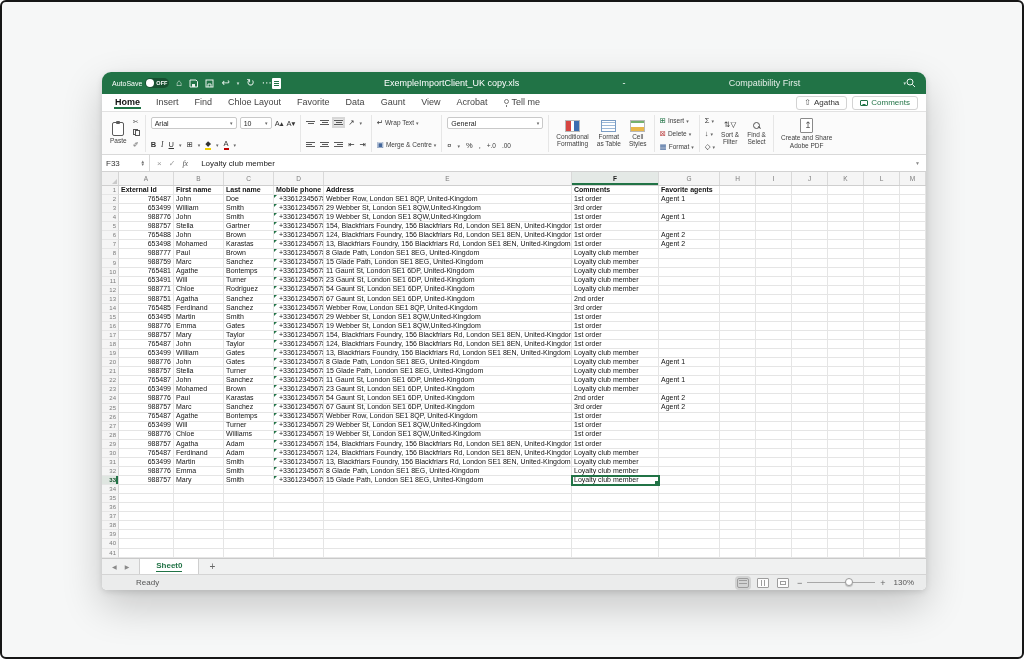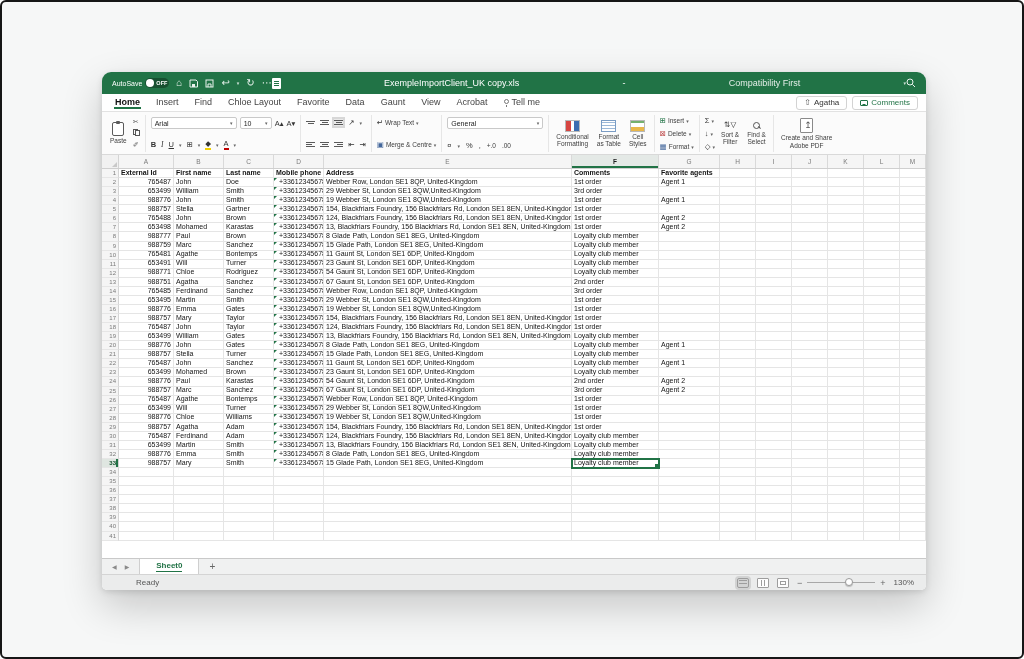--- a/index.html
+++ b/index.html
@@ -410,20 +410,36 @@
 
       <div class="rgroup" style="border-right:0;">
         <div class="bigbtn">
           <span class="adobe-ic"></span>
           <span class="lbl">Create and Share
 Adobe PDF</span>
         </div>
       </div>
     </div>
 
+    <div class="fbar">
+      <div class="namebox">
+        <span>F33</span>
+        <span class="stepper">
+            <span>▲</span>
+            <span>▼</span>
+          </span>
+      </div>
+      <div class="fbtns">
+        <span>×</span>
+        <span>✓</span>
+        <span class="fx">fx</span>
+      </div>
+      <div class="fcontent">Loyalty club member</div>
+      <div class="fbar-end">▼</div>
+    </div>
 
     <div class="sheet">
       <div class="colhdr" id="col-headers">
         <div class="corner"></div>
       <div class="colh" style="width: 55px;">A</div>
           <div class="colh" style="width: 50px;">B</div>
           <div class="colh" style="width: 50px;">C</div>
           <div class="colh" style="width: 50px;">D</div>
           <div class="colh" style="width: 248px;">E</div>
           <div class="colh sel" style="width: 87px;">F</div>

